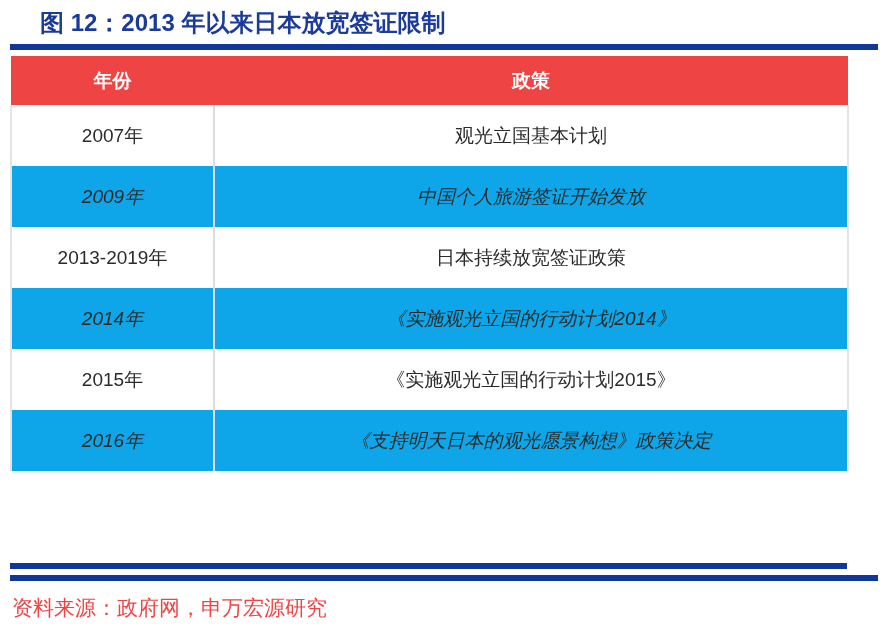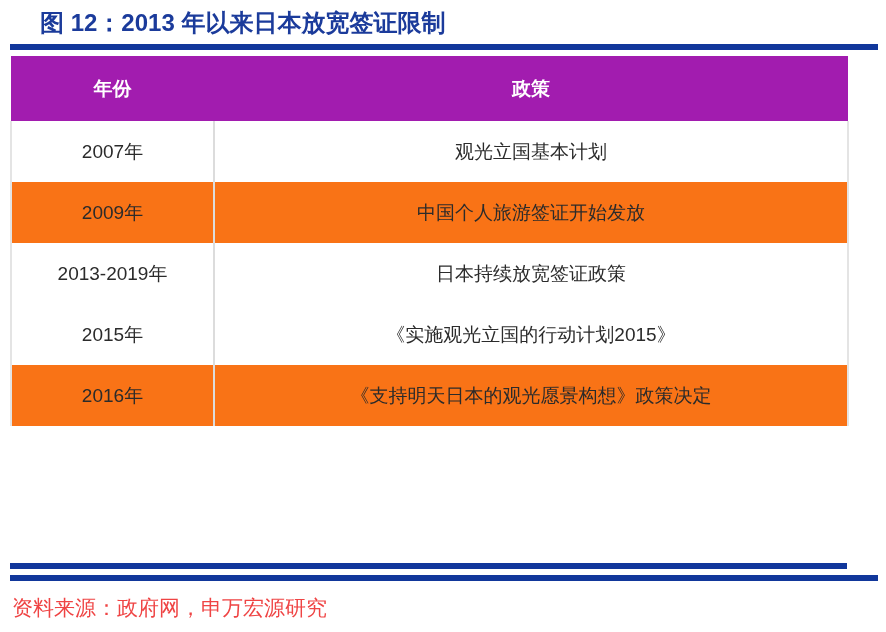--- a/index.html
+++ b/index.html
@@ -69,26 +69,26 @@
   }
   table.policy-table {
     border-collapse: collapse;
     width: 837px;
     table-layout: fixed;
   }
   table.policy-table col.col-year { width: 203px; }
   table.policy-table col.col-policy { width: 634px; }
 
   table.policy-table thead th {
-    background: #a21caf;
+    background: #ef4444;
     color: #ffffff;
     font-size: 19px;
     font-weight: bold;
     height: 49px;
-    padding: 8px;
+    padding: 0;
     text-align: center;
     vertical-align: middle;
     border: none;
   }
 
   table.policy-table tbody td {
     height: 61px;
     padding: 0 6px;
     font-size: 19px;
     font-weight: normal;
@@ -96,21 +96,22 @@
     vertical-align: middle;
     color: #2b2b2b;
     border: none;
     white-space: nowrap;
   }
 
   table.policy-table tbody tr.row-odd td {
     background: #ffffff;
   }
   table.policy-table tbody tr.row-even td {
-    background: #f97316;
+    background: #0ea5e9;
+    font-style: italic;
   }
 
   
   table.policy-table tbody td.cell-year {
     border-right: 2px solid #dcdcdc;
   }
   table.policy-table tbody tr.row-even td.cell-year {
     border-right-color: #dcdcdc;
   }
 
@@ -160,20 +161,24 @@
           <td class="cell-policy">观光立国基本计划</td>
         </tr>
         <tr class="row-even">
           <td class="cell-year">2009年</td>
           <td class="cell-policy">中国个人旅游签证开始发放</td>
         </tr>
         <tr class="row-odd">
           <td class="cell-year">2013-2019年</td>
           <td class="cell-policy">日本持续放宽签证政策</td>
         </tr>
+        <tr class="row-even">
+          <td class="cell-year">2014年</td>
+          <td class="cell-policy">《实施观光立国的行动计划2014》</td>
+        </tr>
         <tr class="row-odd">
           <td class="cell-year">2015年</td>
           <td class="cell-policy">《实施观光立国的行动计划2015》</td>
         </tr>
         <tr class="row-even">
           <td class="cell-year">2016年</td>
           <td class="cell-policy">《支持明天日本的观光愿景构想》政策决定</td>
         </tr>
       </tbody>
     </table>

